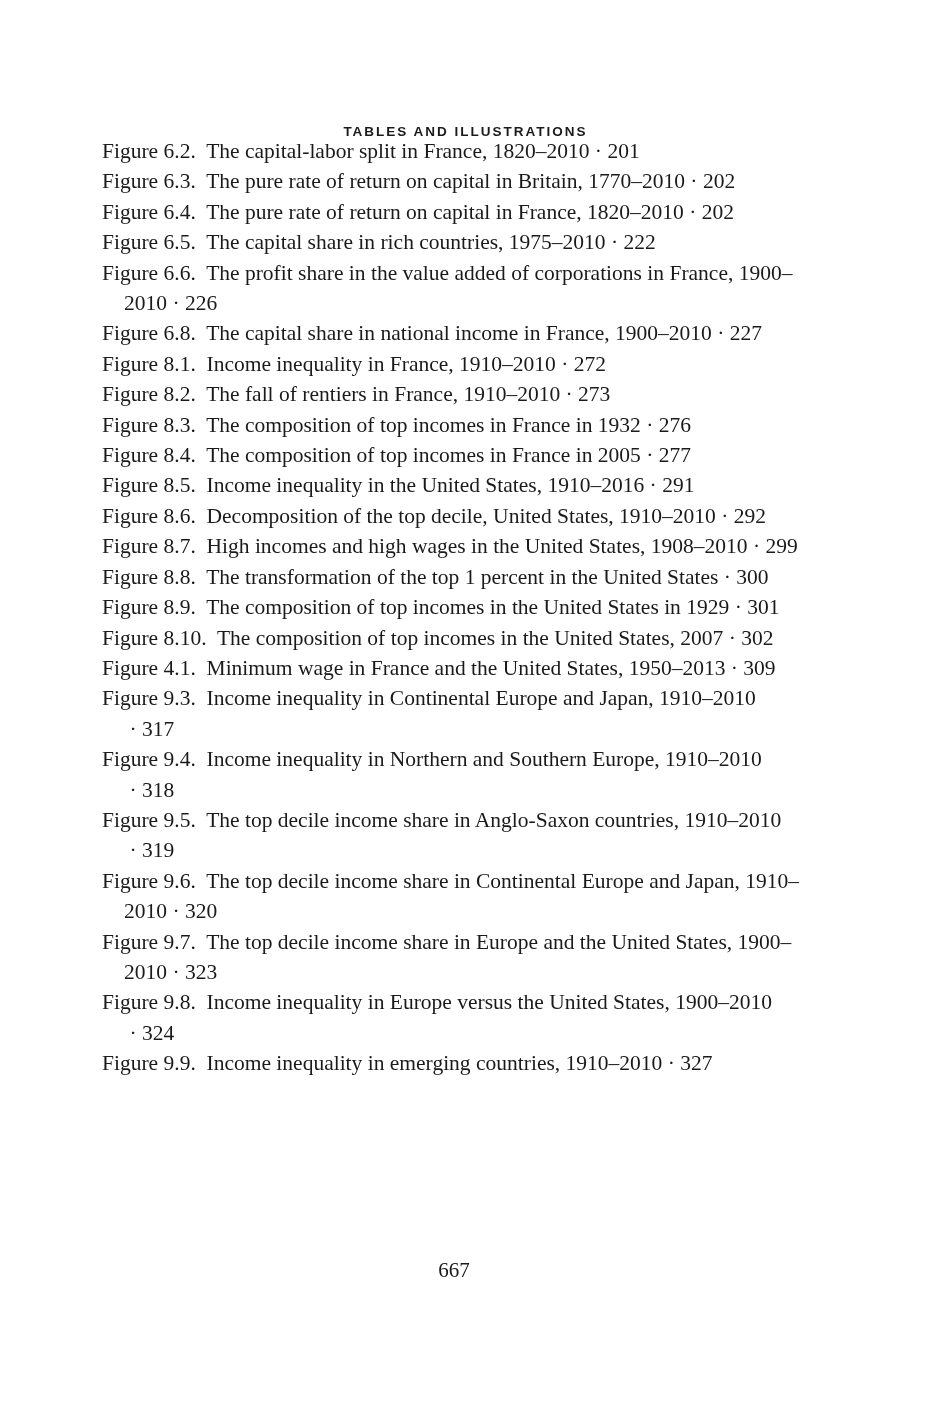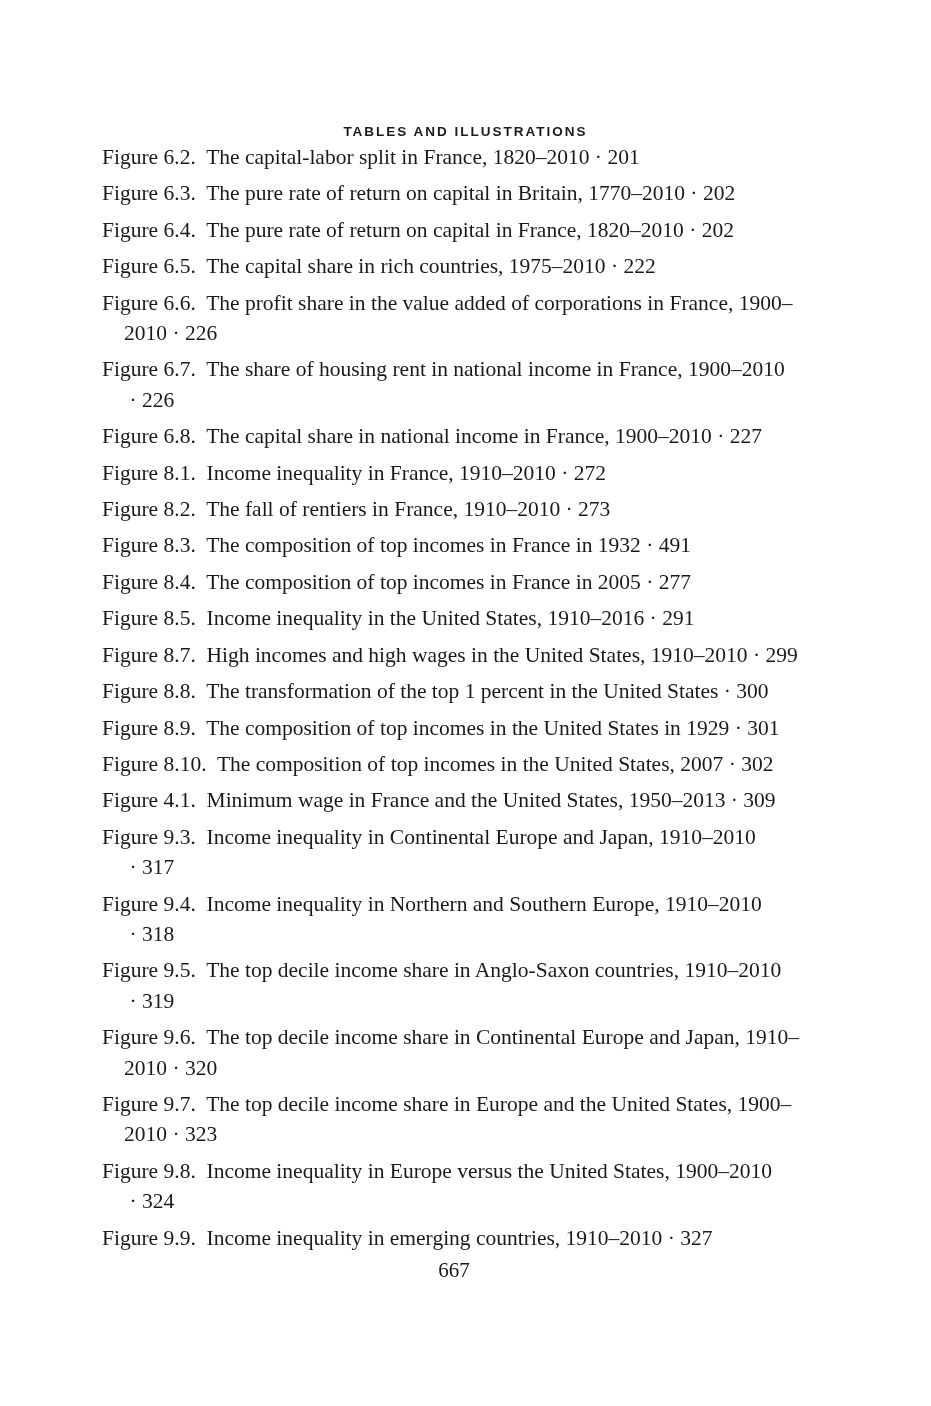--- a/index.html
+++ b/index.html
@@ -46,21 +46,20 @@
     font-size: 21.5px;
     line-height: 30.4px;
     color: #1a1a1a;
     text-indent: 0;
     padding-left: 22px;
     white-space: normal;
   }
   
   .figure-entry {
     text-indent: -22px;
-    margin-top: 6px;
   }
   .fig-label {
     white-space: pre;
   }
   .fig-gap {
     white-space: pre;
   }
   .fig-title {
   }
   .fig-sep {
@@ -87,28 +86,28 @@
 <div class="page">
 
   <div class="running-header">TABLES AND ILLUSTRATIONS</div>
 
   <div class="figure-list">
       <div class="figure-entry"><span class="fig-label">Figure 6.2.</span><span class="fig-gap">  </span><span class="fig-title">The capital-labor split in France, 1820–2010</span><span class="fig-sep"> · </span><span class="fig-page">201</span></div>
       <div class="figure-entry"><span class="fig-label">Figure 6.3.</span><span class="fig-gap">  </span><span class="fig-title">The pure rate of return on capital in Britain, 1770–2010</span><span class="fig-sep"> · </span><span class="fig-page">202</span></div>
       <div class="figure-entry"><span class="fig-label">Figure 6.4.</span><span class="fig-gap">  </span><span class="fig-title">The pure rate of return on capital in France, 1820–2010</span><span class="fig-sep"> · </span><span class="fig-page">202</span></div>
       <div class="figure-entry"><span class="fig-label">Figure 6.5.</span><span class="fig-gap">  </span><span class="fig-title">The capital share in rich countries, 1975–2010</span><span class="fig-sep"> · </span><span class="fig-page">222</span></div>
       <div class="figure-entry"><span class="fig-label">Figure 6.6.</span><span class="fig-gap">  </span><span class="fig-title">The profit share in the value added of corporations in France, 1900–2010</span><span class="fig-sep"> · </span><span class="fig-page">226</span></div>
-      <div class="figure-entry"><span class="fig-label">Figure 6.7.</span><span class="fig-gap">  </span><span class="fig-title">The share of housing rent in national income in France, 1900–2010</span><span class="fig-sep"> · </span><span class="fig-page">226</span></div>
       <div class="figure-entry"><span class="fig-label">Figure 6.8.</span><span class="fig-gap">  </span><span class="fig-title">The capital share in national income in France, 1900–2010</span><span class="fig-sep"> · </span><span class="fig-page">227</span></div>
       <div class="figure-entry"><span class="fig-label">Figure 8.1.</span><span class="fig-gap">  </span><span class="fig-title">Income inequality in France, 1910–2010</span><span class="fig-sep"> · </span><span class="fig-page">272</span></div>
       <div class="figure-entry"><span class="fig-label">Figure 8.2.</span><span class="fig-gap">  </span><span class="fig-title">The fall of rentiers in France, 1910–2010</span><span class="fig-sep"> · </span><span class="fig-page">273</span></div>
-      <div class="figure-entry"><span class="fig-label">Figure 8.3.</span><span class="fig-gap">  </span><span class="fig-title">The composition of top incomes in France in 1932</span><span class="fig-sep"> · </span><span class="fig-page">491</span></div>
+      <div class="figure-entry"><span class="fig-label">Figure 8.3.</span><span class="fig-gap">  </span><span class="fig-title">The composition of top incomes in France in 1932</span><span class="fig-sep"> · </span><span class="fig-page">276</span></div>
       <div class="figure-entry"><span class="fig-label">Figure 8.4.</span><span class="fig-gap">  </span><span class="fig-title">The composition of top incomes in France in 2005</span><span class="fig-sep"> · </span><span class="fig-page">277</span></div>
       <div class="figure-entry"><span class="fig-label">Figure 8.5.</span><span class="fig-gap">  </span><span class="fig-title">Income inequality in the United States, 1910–2016</span><span class="fig-sep"> · </span><span class="fig-page">291</span></div>
-      <div class="figure-entry"><span class="fig-label">Figure 8.7.</span><span class="fig-gap">  </span><span class="fig-title">High incomes and high wages in the United States, 1910–2010</span><span class="fig-sep"> · </span><span class="fig-page">299</span></div>
+      <div class="figure-entry"><span class="fig-label">Figure 8.6.</span><span class="fig-gap">  </span><span class="fig-title">Decomposition of the top decile, United States, 1910–2010</span><span class="fig-sep"> · </span><span class="fig-page">292</span></div>
+      <div class="figure-entry"><span class="fig-label">Figure 8.7.</span><span class="fig-gap">  </span><span class="fig-title">High incomes and high wages in the United States, 1908–2010</span><span class="fig-sep"> · </span><span class="fig-page">299</span></div>
       <div class="figure-entry"><span class="fig-label">Figure 8.8.</span><span class="fig-gap">  </span><span class="fig-title">The transformation of the top 1 percent in the United States</span><span class="fig-sep"> · </span><span class="fig-page">300</span></div>
       <div class="figure-entry"><span class="fig-label">Figure 8.9.</span><span class="fig-gap">  </span><span class="fig-title">The composition of top incomes in the United States in 1929</span><span class="fig-sep"> · </span><span class="fig-page">301</span></div>
       <div class="figure-entry"><span class="fig-label">Figure 8.10.</span><span class="fig-gap">  </span><span class="fig-title">The composition of top incomes in the United States, 2007</span><span class="fig-sep"> · </span><span class="fig-page">302</span></div>
       <div class="figure-entry"><span class="fig-label">Figure 4.1.</span><span class="fig-gap">  </span><span class="fig-title">Minimum wage in France and the United States, 1950–2013</span><span class="fig-sep"> · </span><span class="fig-page">309</span></div>
       <div class="figure-entry"><span class="fig-label">Figure 9.3.</span><span class="fig-gap">  </span><span class="fig-title">Income inequality in Continental Europe and Japan, 1910–2010</span><span class="fig-sep"> · </span><span class="fig-page">317</span></div>
       <div class="figure-entry"><span class="fig-label">Figure 9.4.</span><span class="fig-gap">  </span><span class="fig-title">Income inequality in Northern and Southern Europe, 1910–2010</span><span class="fig-sep"> · </span><span class="fig-page">318</span></div>
       <div class="figure-entry"><span class="fig-label">Figure 9.5.</span><span class="fig-gap">  </span><span class="fig-title">The top decile income share in Anglo-Saxon countries, 1910–2010</span><span class="fig-sep"> · </span><span class="fig-page">319</span></div>
       <div class="figure-entry"><span class="fig-label">Figure 9.6.</span><span class="fig-gap">  </span><span class="fig-title">The top decile income share in Continental Europe and Japan, 1910–2010</span><span class="fig-sep"> · </span><span class="fig-page">320</span></div>
       <div class="figure-entry"><span class="fig-label">Figure 9.7.</span><span class="fig-gap">  </span><span class="fig-title">The top decile income share in Europe and the United States, 1900–2010</span><span class="fig-sep"> · </span><span class="fig-page">323</span></div>
       <div class="figure-entry"><span class="fig-label">Figure 9.8.</span><span class="fig-gap">  </span><span class="fig-title">Income inequality in Europe versus the United States, 1900–2010</span><span class="fig-sep"> · </span><span class="fig-page">324</span></div>

